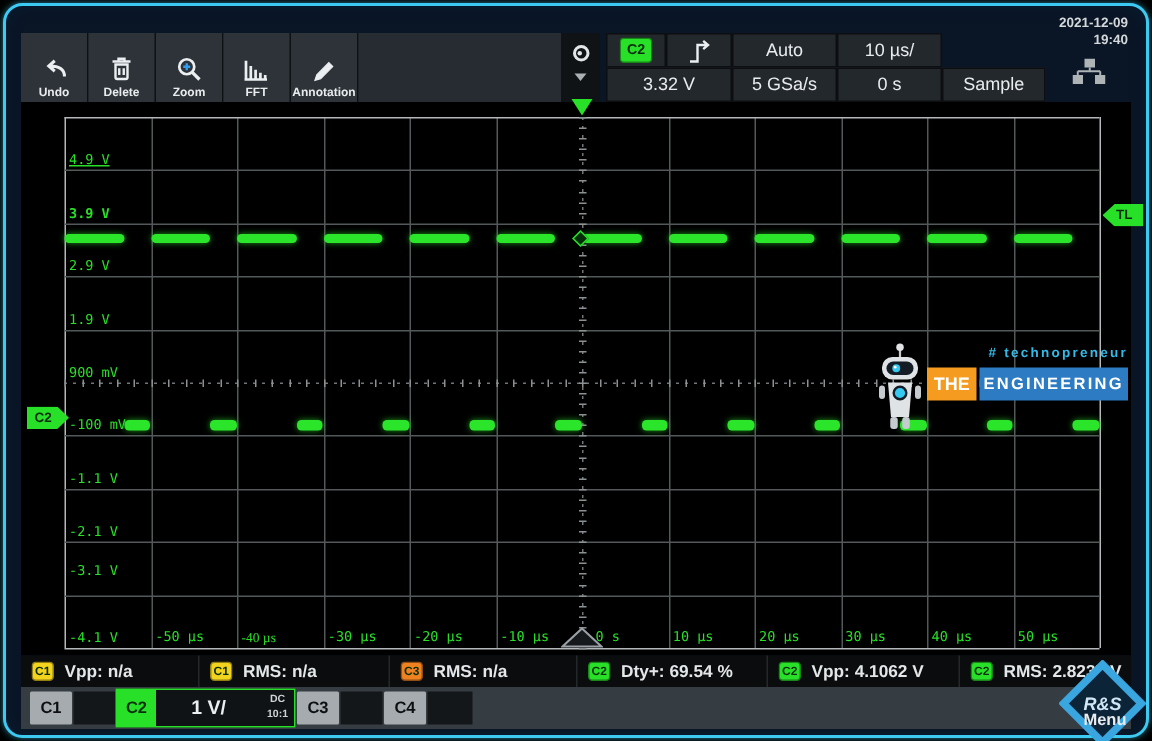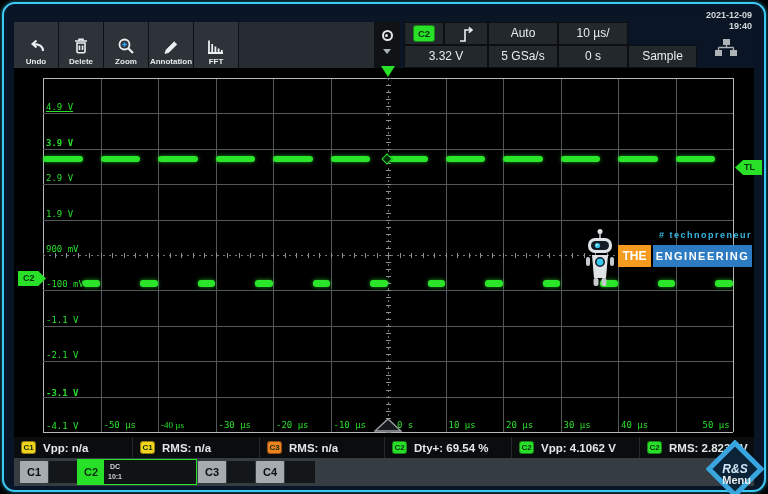--- a/index.html
+++ b/index.html
@@ -47,21 +47,21 @@
   .wseg{position:absolute;border-radius:3px;}
 
   .trig-top{position:absolute;left:367px;top:58px;width:0;height:0;
             border-left:7px solid transparent;border-right:7px solid transparent;border-top:11px solid #29e029;cursor:pointer;}
   .trig-diamond{position:absolute;left:369px;top:147px;width:8px;height:8px;border:1.5px solid #29e029;
                 background:#052c08;transform:rotate(45deg);cursor:pointer;}
   .trig-bottom{position:absolute;left:360px;top:410px;cursor:pointer;}
   .tag{position:absolute;height:15px;font-size:9px;font-weight:800;color:#07300a;line-height:15px;cursor:pointer;}
   .tag.c2{left:4px;top:263px;width:28px;padding-left:5px;
           clip-path:polygon(0 0,72% 0,100% 50%,72% 100%,0 100%);}
-  .tag.tl{left:721px;top:152px;width:27px;padding-left:9px;
+  .tag.tl{left:721px;top:128px;width:27px;padding-left:9px;
           clip-path:polygon(0 50%,30% 0,100% 0,100% 100%,30% 100%);}
 
   
   .wm-hash{position:absolute;left:560px;top:222px;width:178px;text-align:right;
            color:#35b9e6;font-size:9px;font-weight:bold;letter-spacing:1.5px;}
   .wm-the{position:absolute;left:604px;top:237px;width:33px;height:22px;background:#f59b1f;
           color:#fff;font-weight:800;font-size:12px;text-align:center;line-height:22px;}
   .wm-eng{position:absolute;left:639px;top:237px;width:99px;height:22px;background:#2d7cc3;
           color:#fff;font-weight:800;font-size:11px;letter-spacing:1.5px;text-align:center;line-height:22px;}
   .wm-robot{position:absolute;left:566px;top:220px;}
@@ -110,29 +110,29 @@
       <div class="tbtn">
         <svg width="24" height="20" viewBox="0 0 24 20">
           <circle cx="10.5" cy="8.5" r="5" fill="none" stroke="#eceff1" stroke-width="1.8"></circle>
           <path d="M14.2,12.2 L19,17" stroke="#eceff1" stroke-width="2.2"></path>
           <path d="M10.5,6.2 v4.6 M8.2,8.5 h4.6" stroke="#2f9df2" stroke-width="1.6"></path>
         </svg>
         <span class="tlabel">Zoom</span>
       </div>
       <div class="tbtn">
         <svg width="24" height="20" viewBox="0 0 24 20">
-          <path d="M6,17.5 l1.2,-3.7 l8,-8 l2.6,2.6 l-8,8 z" fill="#eceff1" stroke="#eceff1" stroke-width="0.8"></path>
-        </svg>
-        <span class="tlabel">Annotation</span>
+          <path d="M5,17 V4.5 M8.2,17 V8 M11.4,17 V10.5 M14.6,17 V12.5 M17.8,17 V14 M4,17 h15" stroke="#eceff1" stroke-width="1.8" fill="none"></path>
+        </svg>
+        <span class="tlabel">FFT</span>
       </div>
       <div class="tbtn">
         <svg width="24" height="20" viewBox="0 0 24 20">
-          <path d="M5,17 V4.5 M8.2,17 V8 M11.4,17 V10.5 M14.6,17 V12.5 M17.8,17 V14 M4,17 h15" stroke="#eceff1" stroke-width="1.8" fill="none"></path>
-        </svg>
-        <span class="tlabel">FFT</span>
+          <path d="M6,17.5 l1.2,-3.7 l8,-8 l2.6,2.6 l-8,8 z" fill="#eceff1" stroke="#eceff1" stroke-width="0.8"></path>
+        </svg>
+        <span class="tlabel">Annotation</span>
       </div>
       <div class="tbfill"></div>
     </div>
 
     <div class="gearcol">
       <div class="gearring"></div>
       <div class="scrolldown"></div>
     </div>
 
     <div class="infotable">
@@ -301,32 +301,32 @@
         <div class="gl" style="left: 707.5px; top: 185px; width: 1px; height: 5px; background: rgb(140, 145, 148);"></div>
         <div class="gl" style="left: 719px; top: 185px; width: 1px; height: 5px; background: rgb(140, 145, 148);"></div>
         <div class="axlabel" style="left: 32px; top: 34.4px; color: rgb(41, 224, 41); text-decoration: underline;">4.9 V</div>
         <div class="axlabel" style="left: 32px; top: 69.8px; color: rgb(41, 224, 41); font-weight: bold;">3.9 V</div>
         <div class="axlabel" style="left: 32px; top: 105.2px; color: rgb(41, 224, 41); text-align: right;">2.9 V</div>
         <div class="axlabel" style="left: 32px; top: 140.6px; color: rgb(41, 224, 41);">1.9 V</div>
         <div class="axlabel" style="left: 32px; top: 176px; color: rgb(41, 224, 41);">900 mV</div>
         <div class="axlabel" style="left: 32px; top: 211.4px; color: rgb(41, 224, 41);">-100 mV</div>
         <div class="axlabel" style="left: 32px; top: 246.8px; color: rgb(41, 224, 41);">-1.1 V</div>
         <div class="axlabel" style="left: 32px; top: 282.2px; color: rgb(41, 224, 41);">-2.1 V</div>
-        <div class="axlabel" style="left: 32px; top: 320px; color: rgb(41, 224, 41); font-weight: bold;">-3.1 V</div>
+        <div class="axlabel" style="left: 32px; top: 308px; color: rgb(41, 224, 41);">-3.1 V</div>
         <div class="axlabel" style="left: 32px; top: 353px; color: rgb(41, 224, 41);">-4.1 V</div>
         <div class="axlabel" style="left: 89.5px; top: 352px; color: rgb(41, 224, 41);">-50 µs</div>
         <div class="axlabel" style="left: 147px; top: 352px; color: rgb(41, 224, 41); font-family: Liberation Serif, serif;">-40 µs</div>
         <div class="axlabel" style="left: 204.5px; top: 352px; color: rgb(41, 224, 41);">-30 µs</div>
         <div class="axlabel" style="left: 262px; top: 352px; color: rgb(41, 224, 41);">-20 µs</div>
         <div class="axlabel" style="left: 319.5px; top: 352px; color: rgb(41, 224, 41);">-10 µs</div>
         <div class="axlabel" style="left: 434.5px; top: 352px; color: rgb(41, 224, 41);">10 µs</div>
         <div class="axlabel" style="left: 492px; top: 352px; color: rgb(41, 224, 41);">20 µs</div>
         <div class="axlabel" style="left: 549.5px; top: 352px; color: rgb(41, 224, 41);">30 µs</div>
         <div class="axlabel" style="left: 607px; top: 352px; color: rgb(41, 224, 41);">40 µs</div>
-        <div class="axlabel" style="left: 664.5px; top: 352px; color: rgb(41, 224, 41); margin-left: 24px;">50 µs</div>
+        <div class="axlabel" style="left: 664.5px; top: 352px; color: rgb(41, 224, 41);">50 µs</div>
         <div class="axlabel" style="left: 383px; top: 352px; color: rgb(41, 224, 41);">0 s</div>
         <div class="wseg" style="left: 29px; top: 88.42px; width: 39.9855px; height: 6px; background: rgb(43, 229, 43); border-radius: 3px; box-shadow: rgba(43, 229, 43, 0.65) 0px 0px 4px;"></div>
         <div class="wseg" style="left: 68.9855px; top: 211.82px; width: 17.5145px; height: 7px; background: rgb(43, 229, 43); border-radius: 3px; box-shadow: rgba(43, 229, 43, 0.65) 0px 0px 4px;"></div>
         <div class="wseg" style="left: 86.5px; top: 88.42px; width: 39.9855px; height: 6px; background: rgb(43, 229, 43); border-radius: 3px; box-shadow: rgba(43, 229, 43, 0.65) 0px 0px 4px;"></div>
         <div class="wseg" style="left: 126.486px; top: 211.82px; width: 17.5145px; height: 7px; background: rgb(43, 229, 43); border-radius: 3px; box-shadow: rgba(43, 229, 43, 0.65) 0px 0px 4px;"></div>
         <div class="wseg" style="left: 144px; top: 88.42px; width: 39.9855px; height: 6px; background: rgb(43, 229, 43); border-radius: 3px; box-shadow: rgba(43, 229, 43, 0.65) 0px 0px 4px;"></div>
         <div class="wseg" style="left: 183.986px; top: 211.82px; width: 17.5145px; height: 7px; background: rgb(43, 229, 43); border-radius: 3px; box-shadow: rgba(43, 229, 43, 0.65) 0px 0px 4px;"></div>
         <div class="wseg" style="left: 201.5px; top: 88.42px; width: 39.9855px; height: 6px; background: rgb(43, 229, 43); border-radius: 3px; box-shadow: rgba(43, 229, 43, 0.65) 0px 0px 4px;"></div>
         <div class="wseg" style="left: 241.486px; top: 211.82px; width: 17.5145px; height: 7px; background: rgb(43, 229, 43); border-radius: 3px; box-shadow: rgba(43, 229, 43, 0.65) 0px 0px 4px;"></div>
         <div class="wseg" style="left: 259px; top: 88.42px; width: 39.9855px; height: 6px; background: rgb(43, 229, 43); border-radius: 3px; box-shadow: rgba(43, 229, 43, 0.65) 0px 0px 4px;"></div>
@@ -398,20 +398,21 @@
         <span class="badge small" style="background: rgb(41, 224, 41);">C2</span>
         <span><span>RMS:</span> <span>2.8237 V</span></span>
       </div>
     </div>
 
     <div class="chbar">
       <div class="chbtn" style="left:6px">C1</div>
       <div class="chslot" style="left:35px"></div>
       <div class="chgroup">
         <div class="chactive" style="background: rgb(41, 224, 41);">C2</div>
+        <div class="chscale">1 V/</div>
         <div class="chprobe">
           <div>DC</div>
           <div>10:1</div>
         </div>
       </div>
       <div class="chbtn" style="left:184px">C3</div>
       <div class="chslot" style="left:213px"></div>
       <div class="chbtn" style="left:242px">C4</div>
       <div class="chslot" style="left:271px;width:30px"></div>
     </div>

